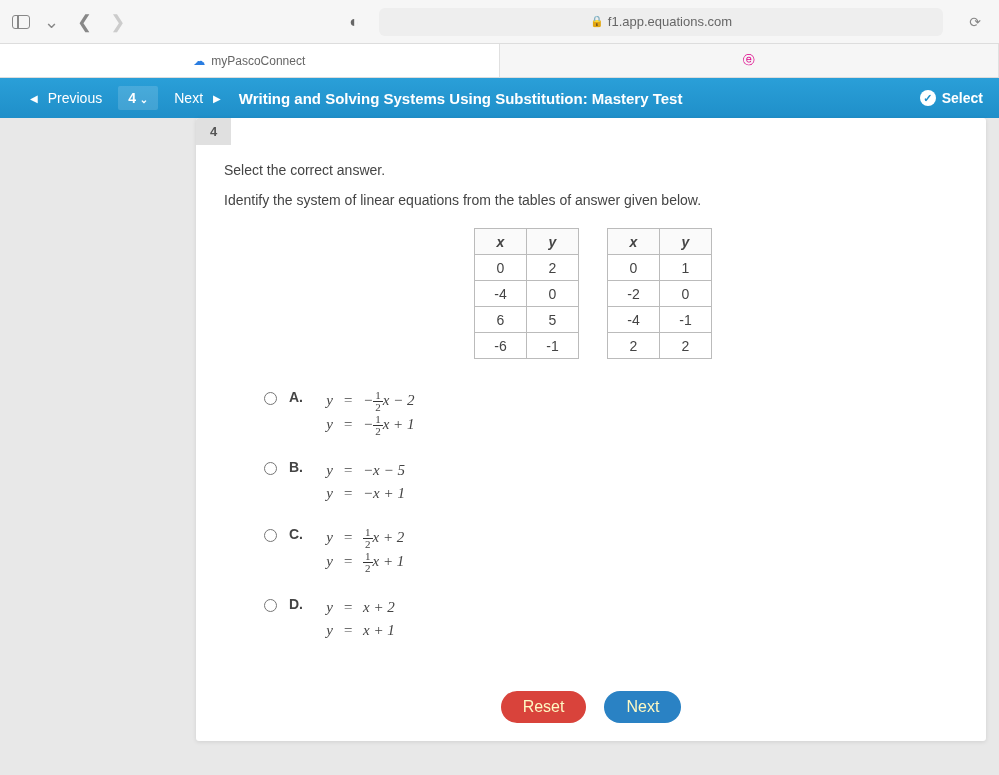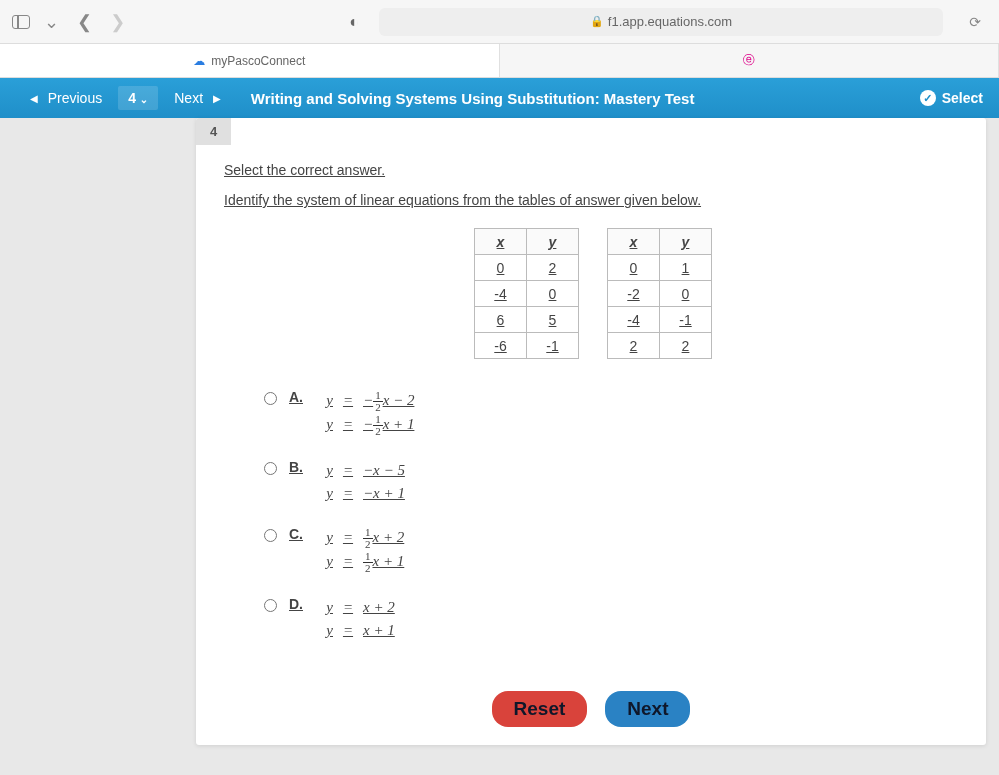--- a/index.html
+++ b/index.html
@@ -82,21 +82,21 @@
   cursor:pointer;
   color:#fff;
 }
 .qnum {
   background:rgba(255,255,255,0.15);
   padding:4px 10px;
   border-radius:2px;
   margin:0 8px;
   font-weight:bold;
 }
-.title-text { margin-left:16px; font-weight:600; font-size:15px;}
+.title-text { margin-left:4px; font-weight:600; font-size:15px;}
 .submit-area {
   margin-left:auto;
   display:flex;
   align-items:center;
   gap:6px;
   font-weight:600;
 }
 .check-circle {
   width:16px;height:16px;border-radius:50%;background:#fff;color:#1f8fc9;
   display:inline-flex;align-items:center;justify-content:center;font-size:11px;
@@ -120,21 +120,20 @@
   color:#555;
   font-size:13px;
   font-weight:bold;
   padding:6px 14px;
   border-top-left-radius:3px;
 }
 .q-body {
   padding: 44px 24px 20px 28px;
   font-size:14px;
   color:#444;
-  text-decoration:underline;
 }
 .q-body p { margin-bottom: 14px; }
 .tables-row {
   display:flex;
   gap: 28px;
   justify-content:center;
   margin: 20px 0 30px 0;
 }
 table.vt {
   border-collapse: collapse;
@@ -173,23 +172,23 @@
 .action-row {
   display:flex;
   justify-content:center;
   gap:18px;
   padding: 8px 0 18px 0;
 }
 .pill {
   border:none;
   border-radius:16px;
   padding:7px 22px;
-  color:#0f172a;
-  font-weight:bold;
-  font-size:19px;
+  color:#fef9c3;
+  font-weight:normal;
+  font-size:16px;
   cursor:pointer;
 }
 .pill.reset { background:#d9433b;}
 .pill.next { background:#2a82c4;}
 .footer {
   font-size:12px;
   color:#666;
   padding: 14px 0 0 20px;
 }
 .round-icon {

